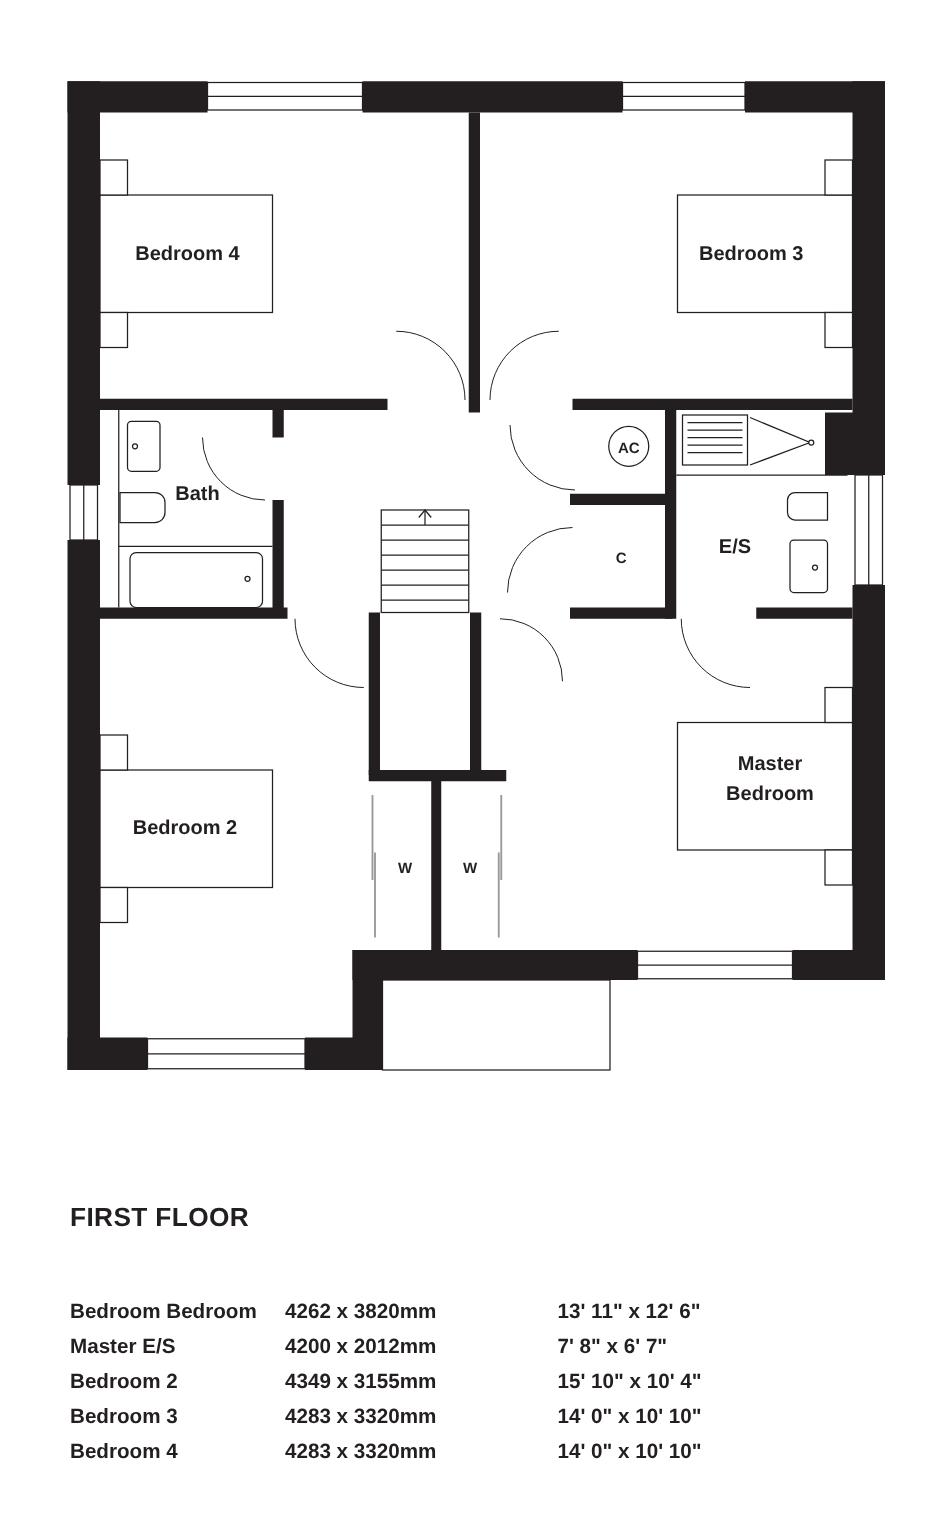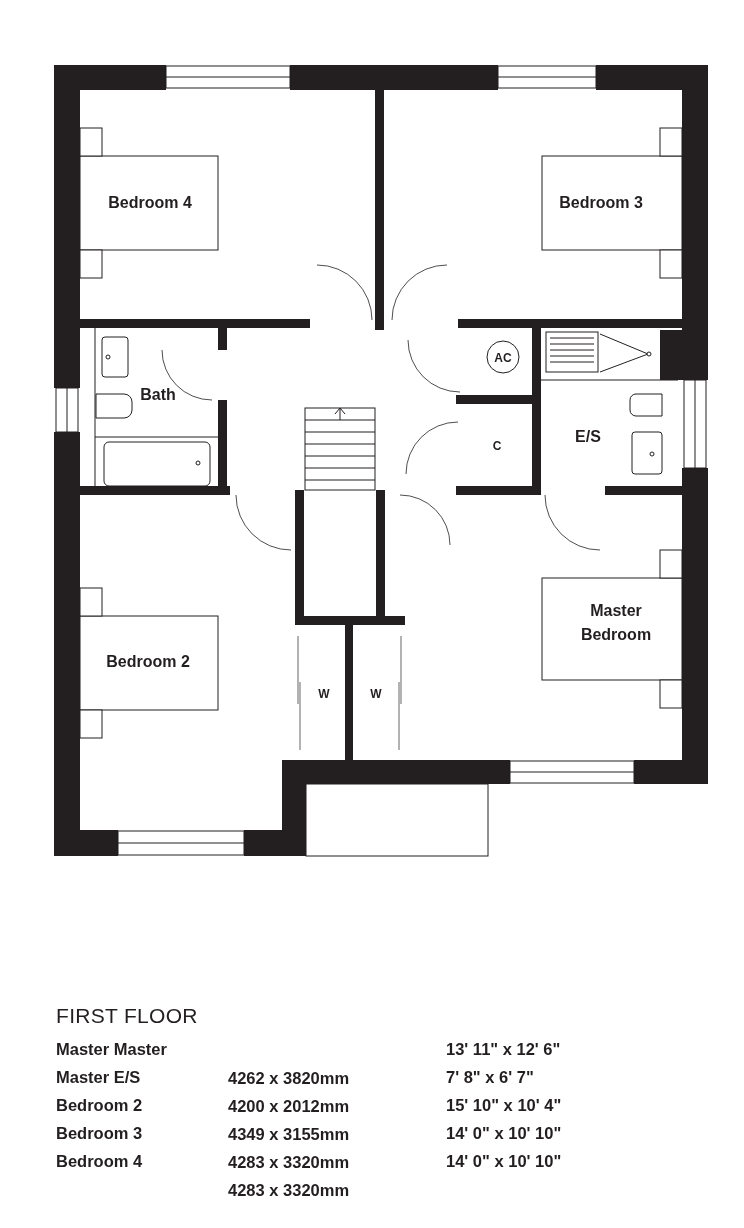--- a/index.html
+++ b/index.html
@@ -1,24 +1,24 @@
 <!DOCTYPE html>
 <html><head>
 <meta charset="utf-8">
 <style>
   html, body { margin: 0; padding: 0; background: #ffffff; }
   body { width: 744px; height: 1228px; position: relative; overflow: hidden; font-family: "Liberation Sans", sans-serif; color: #231f20; }
   #plan { position: absolute; left: 0; top: 0; }
   .room-label { font-family: "Liberation Sans", sans-serif; font-weight: bold; fill: #231f20; }
-  .title { position: absolute; left: 56px; top: 963px; font-size: 21px; font-weight: normal; letter-spacing: 0.3px; margin-top: 41px; }
+  .title { position: absolute; left: 56px; top: 963px; font-size: 21px; font-weight: bold; letter-spacing: 0.3px; }
   .table { position: absolute; left: 56px; top: 1040px; }
   .row { position: relative; height: 28px; font-size: 16.5px; font-weight: bold; }
   .row span { position: absolute; top: 0; white-space: nowrap; }
   .c1 { left: 0; }
-  .c2 { left: 172px; margin-top: 29px; }
+  .c2 { left: 172px; }
   .c3 { left: 390px; }
 </style>
 </head>
 <body>
 
 <svg id="plan" width="744" height="900" viewBox="0 0 744 900" xmlns="http://www.w3.org/2000/svg">
   <g fill="#231f20">
 
     <rect x="54" y="65" width="112" height="25"></rect>
     <rect x="290" y="65" width="208" height="25"></rect>
@@ -159,21 +159,21 @@
     <text class="room-label" x="376" y="698" font-size="12" text-anchor="middle">W</text>
     <text class="room-label" x="616" y="616" font-size="16" text-anchor="middle">Master</text>
     <text class="room-label" x="616" y="640" font-size="16" text-anchor="middle">Bedroom</text>
   </g>
 </svg>
 
 <div class="title">FIRST FLOOR</div>
 
 <div class="table">
   <div class="row">
-    <span class="c1">Master Master</span>
+    <span class="c1">Bedroom Bedroom</span>
     <span class="c2">4262 x 3820mm</span>
     <span class="c3">13' 11" x 12' 6"</span>
   </div>
   <div class="row">
     <span class="c1">Master E/S</span>
     <span class="c2">4200 x 2012mm</span>
     <span class="c3">7' 8" x 6' 7"</span>
   </div>
   <div class="row">
     <span class="c1">Bedroom 2</span>

